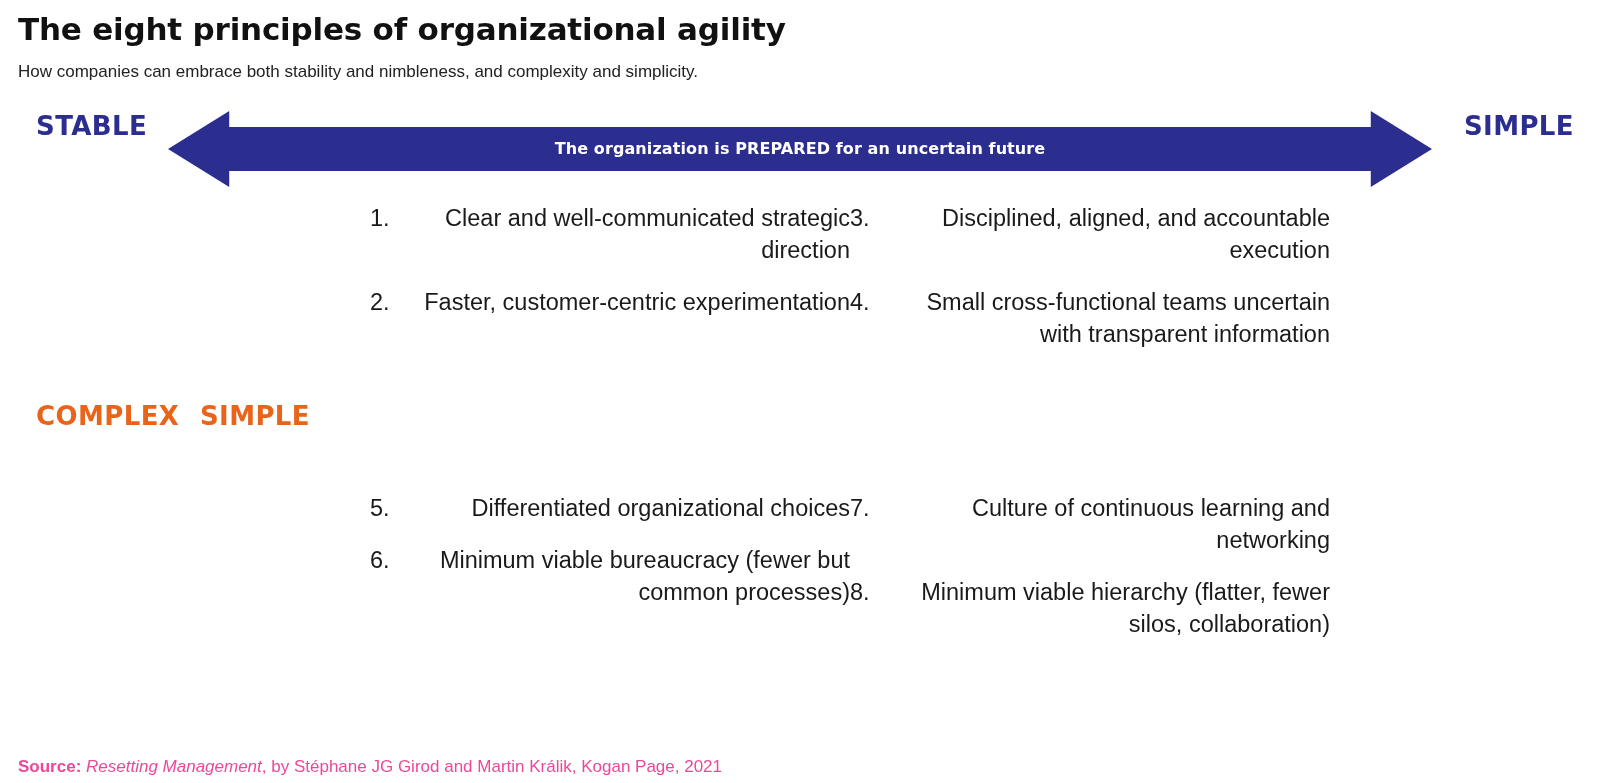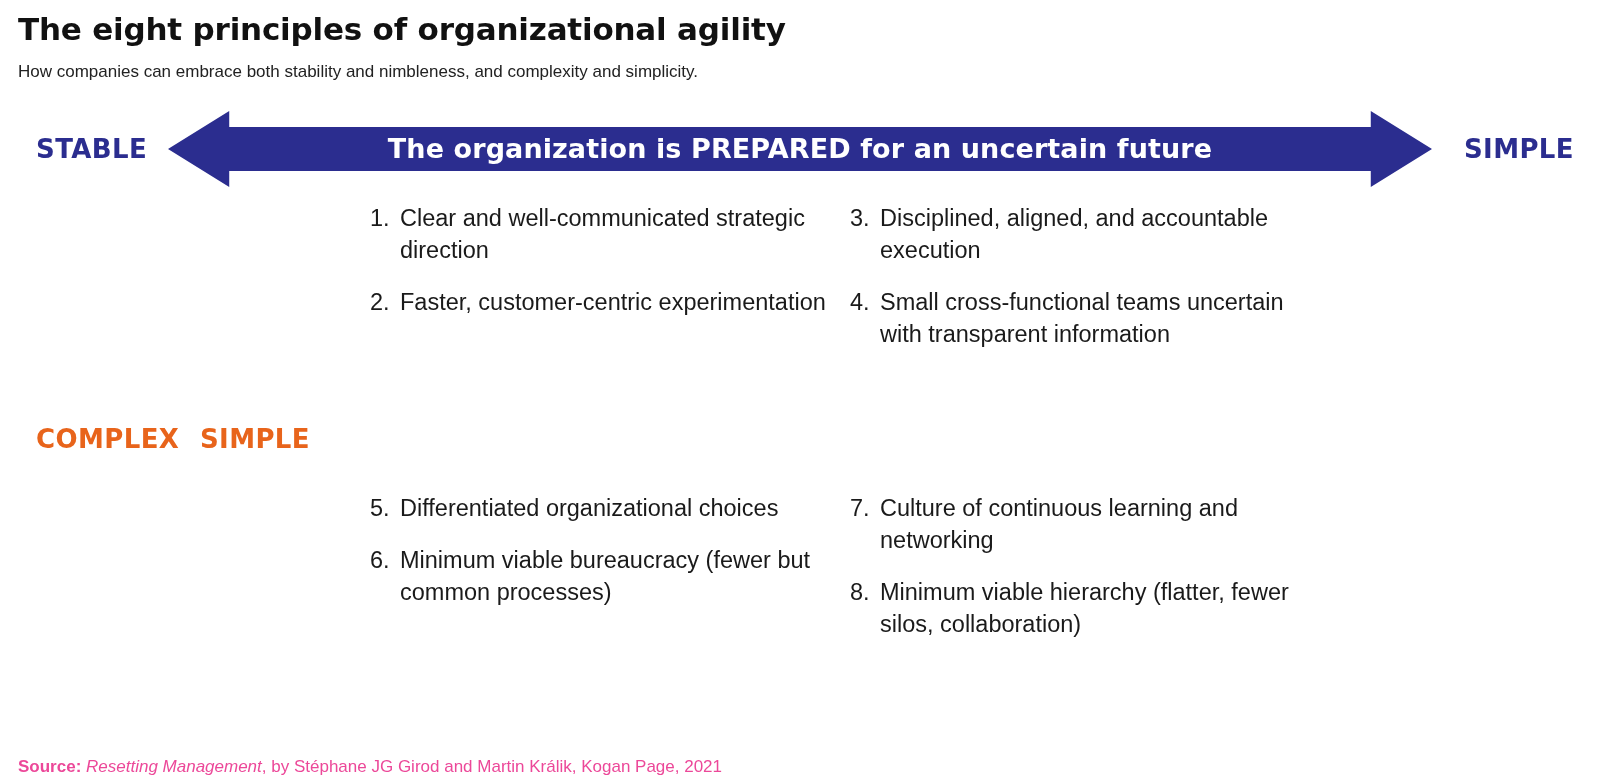--- a/index.html
+++ b/index.html
@@ -37,21 +37,21 @@
     margin: 12px 0 0 0;
     line-height: 1.3;
     font-family: "Liberation Sans", sans-serif;
   }
 
   
   .band {
     position: relative;
     height: 76px;
     display: flex;
-    align-items: center;
+    align-items: flex-start;
   }
   .band-label {
     font-size: 26px;
     font-weight: bold;
     letter-spacing: 0.4px;
     white-space: nowrap;
     font-family: "DejaVu Sans", sans-serif;
   }
   .band-label.left {
     width: 150px;
@@ -78,21 +78,21 @@
   .arrow-text {
     position: absolute;
     top: 0;
     left: 0;
     right: 0;
     height: 76px;
     display: flex;
     align-items: center;
     justify-content: center;
     color: #ffffff;
-    font-size: 27px;
+    font-size: 16px;
     font-weight: bold;
     letter-spacing: 0.1px;
     font-family: "DejaVu Sans", sans-serif;
     text-align: center;
     padding: 0 60px;
     box-sizing: border-box;
   }
 
   .blue-text { color: #2b2d8f; }
   .orange-text { color: #e8641b; }
@@ -117,20 +117,21 @@
     margin-bottom: 20px;
     font-family: "Liberation Sans", sans-serif;
   }
   .item .num {
     width: 30px;
     flex: 0 0 30px;
     text-align: left;
   }
   .item .txt {
     flex: 1;
+    text-align: right;
   }
 
   
   .source {
     position: absolute;
     left: 18px;
     bottom: 16px;
     font-size: 17px;
     color: #ec4899;
     font-family: "Liberation Sans", sans-serif;

